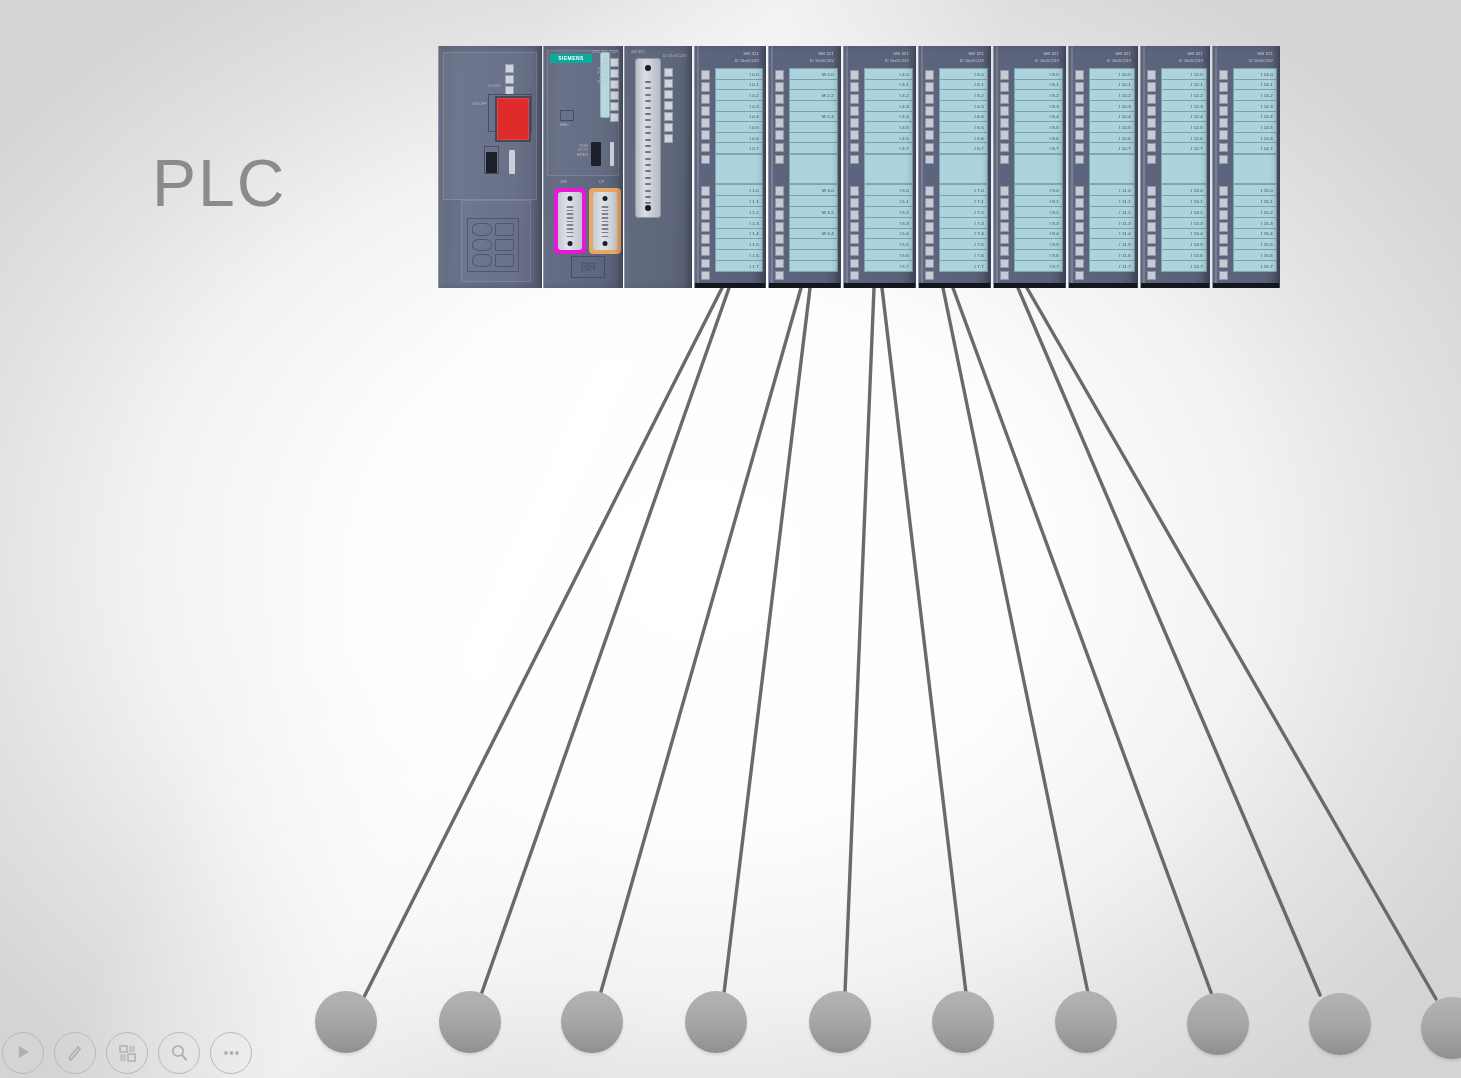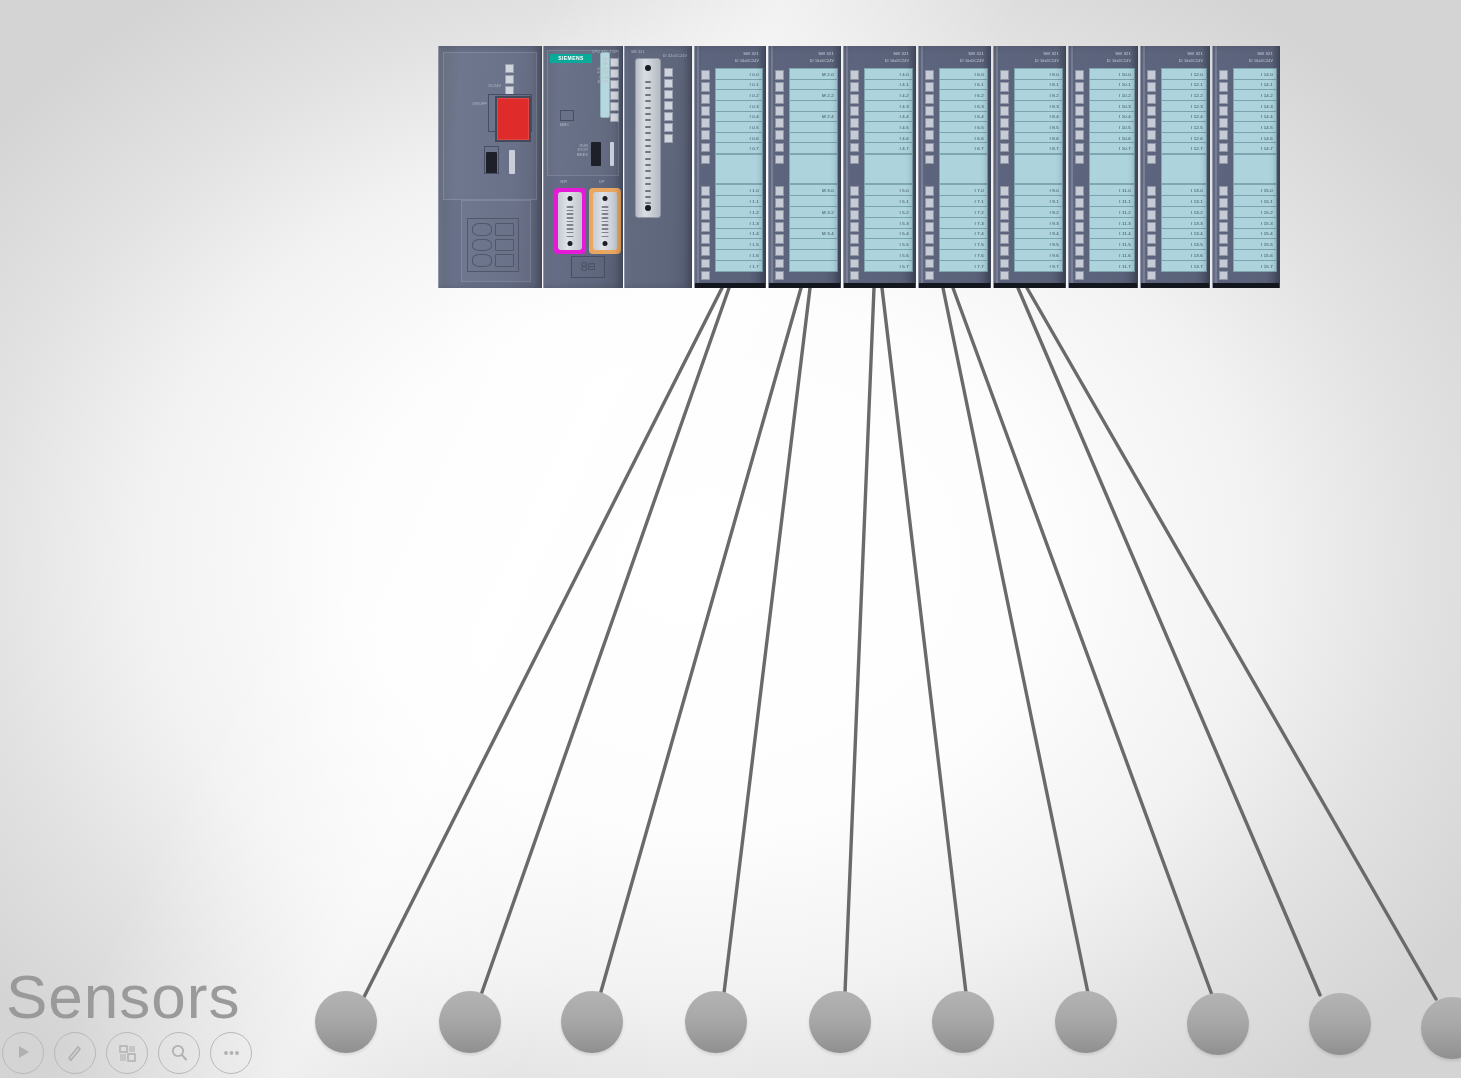--- a/index.html
+++ b/index.html
@@ -402,21 +402,21 @@
     white-space: nowrap;
   }
 </style>
 </head>
 <body>
 
 <div id="slide">
 
   <div class="sheen"></div>
 
-  <div class="title-sensors">Sensors</div>
+  <div class="title-plc">PLC</div>
 
   <svg id="wires" viewBox="0 0 1461 1078">
       <line x1="722" y1="288" x2="364" y2="997" stroke="#6a6a6a" stroke-width="3.4" stroke-linecap="round"></line>
       <line x1="729" y1="288" x2="481" y2="995" stroke="#6a6a6a" stroke-width="3.4" stroke-linecap="round"></line>
       <line x1="801" y1="288" x2="600" y2="995" stroke="#6a6a6a" stroke-width="3.4" stroke-linecap="round"></line>
       <line x1="810" y1="288" x2="724" y2="993" stroke="#6a6a6a" stroke-width="3.4" stroke-linecap="round"></line>
       <line x1="874" y1="288" x2="845" y2="993" stroke="#6a6a6a" stroke-width="3.4" stroke-linecap="round"></line>
       <line x1="882" y1="288" x2="966" y2="993" stroke="#6a6a6a" stroke-width="3.4" stroke-linecap="round"></line>
       <line x1="943" y1="288" x2="1088" y2="993" stroke="#6a6a6a" stroke-width="3.4" stroke-linecap="round"></line>
       <line x1="953" y1="288" x2="1212" y2="995" stroke="#6a6a6a" stroke-width="3.4" stroke-linecap="round"></line>

